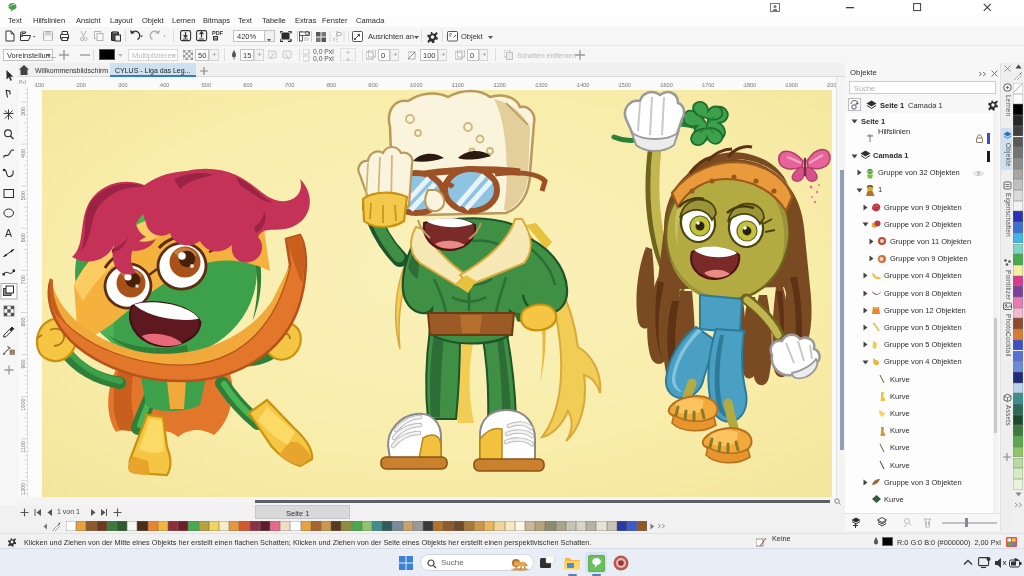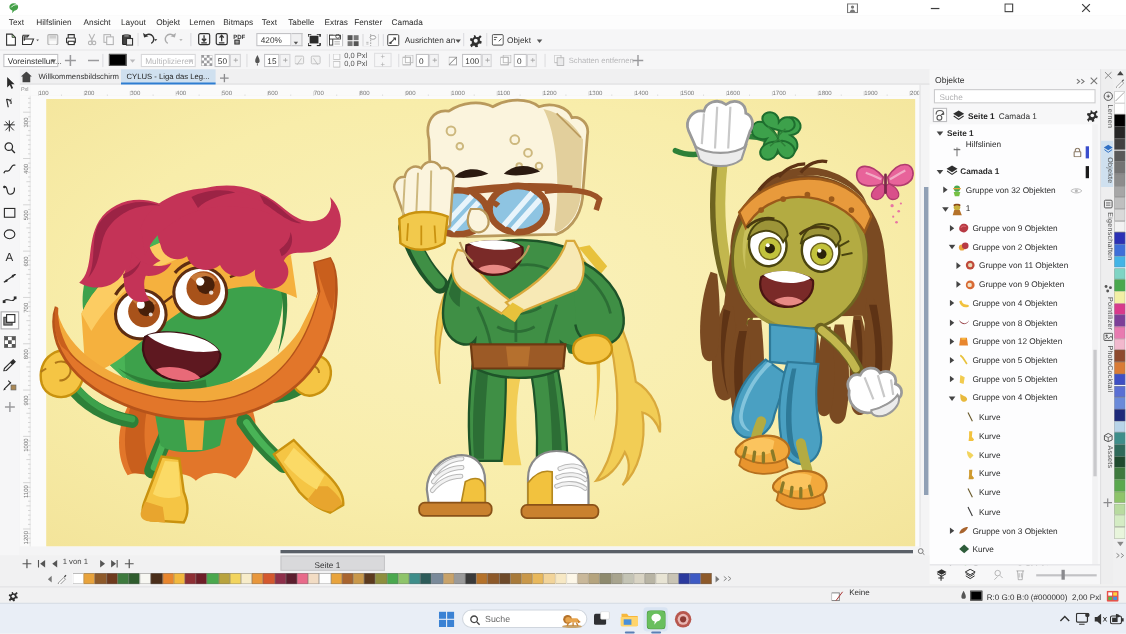--- a/index.html
+++ b/index.html
@@ -1166,20 +1166,21 @@
 <svg class="abs" style="left:657.4px;top:3.5px" width="9" height="6">
           <path d="M1 1l2.5 2L1 5M5 1l2.5 2L5 5" stroke="#888" stroke-width=".9" fill="none"></path>
         </svg>
 </path></div>
 
   <div id="statusbar" class="abs">
     <svg class="abs" style="left:7px;top:3px" width="10" height="10" viewBox="0 0 13 12">
         <path d="M6 1l1 1.8a3.6 3.6 0 0 1 1.7 0L10.4 1l1.5 1.5-1.7 1.6a3.6 3.6 0 0 1 0 1.7l1.8 1-0.6 2-2-.3a3.6 3.6 0 0 1-1.2 1.2l.3 2-2 .6-1-1.8a3.6 3.6 0 0 1-1.7 0l-1 1.8L1.3 10l1.7-1.6a3.6 3.6 0 0 1 0-1.7L1.2 5.6l.6-2 2 .3a3.6 3.6 0 0 1 1.2-1.2L4.7 1z" fill="#2f2f2f"></path>
         <circle cx="6.5" cy="6" r="1.8" fill="#f1f1f2"></circle>
       </svg>
+    <span class="abs" style="left:24px;top:3.5px">Klicken und Ziehen von der Mitte eines Objekts her erstellt einen flachen Schatten; Klicken und Ziehen von der Seite eines Objekts her erstellt einen perspektivischen Schatten.</span>
     <svg class="abs" style="left:756px;top:3px" width="14" height="10">
         <rect x="0" y="2" width="7" height="7" fill="#fff" stroke="#777" stroke-width=".8"></rect>
         <path d="M10 1L4 9" stroke="#a33" stroke-width=".9"></path>
       </svg>
     <span class="abs" style="left:772px;top:0">Keine</span>
     <svg class="abs" style="left:872px;top:3px" width="8" height="10" viewBox="0 0 8 10">
         <path d="M4 0c1.2 2.2 2 3.8 2 5.2A2 2 0 0 1 4 7.4 2 2 0 0 1 2 5.2C2 3.8 2.8 2.2 4 0z" fill="#555"></path>
       </svg>
     <div class="abs" style="left:882px;top:3px;width:11px;height:9px;background:#000;border:1px solid #666"></div>
     <span class="abs" style="left:897px;top:3.5px">R:0 G:0 B:0 (#000000)&nbsp; 2,00 Pxl</span>

